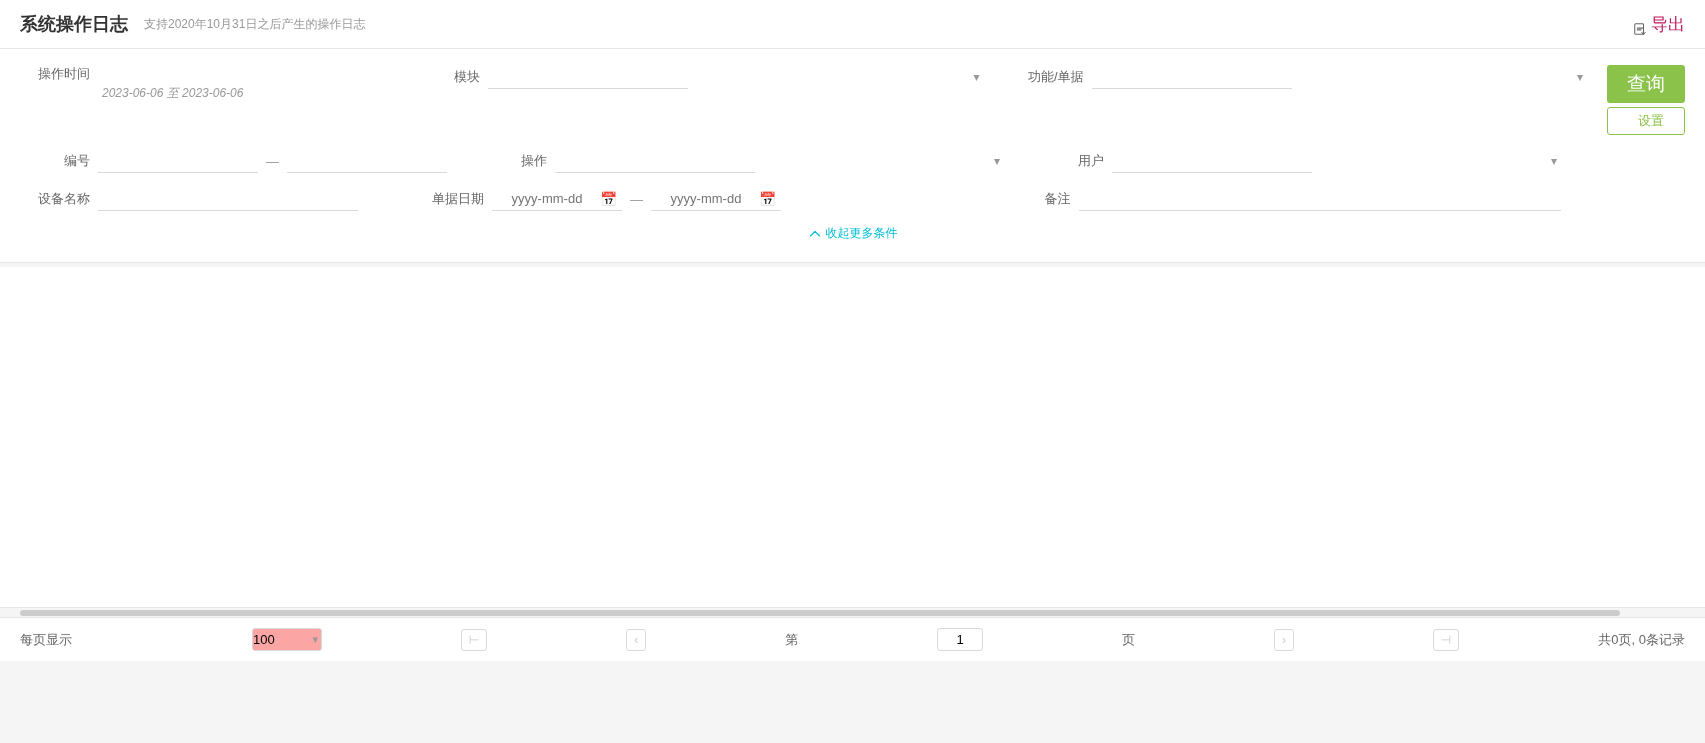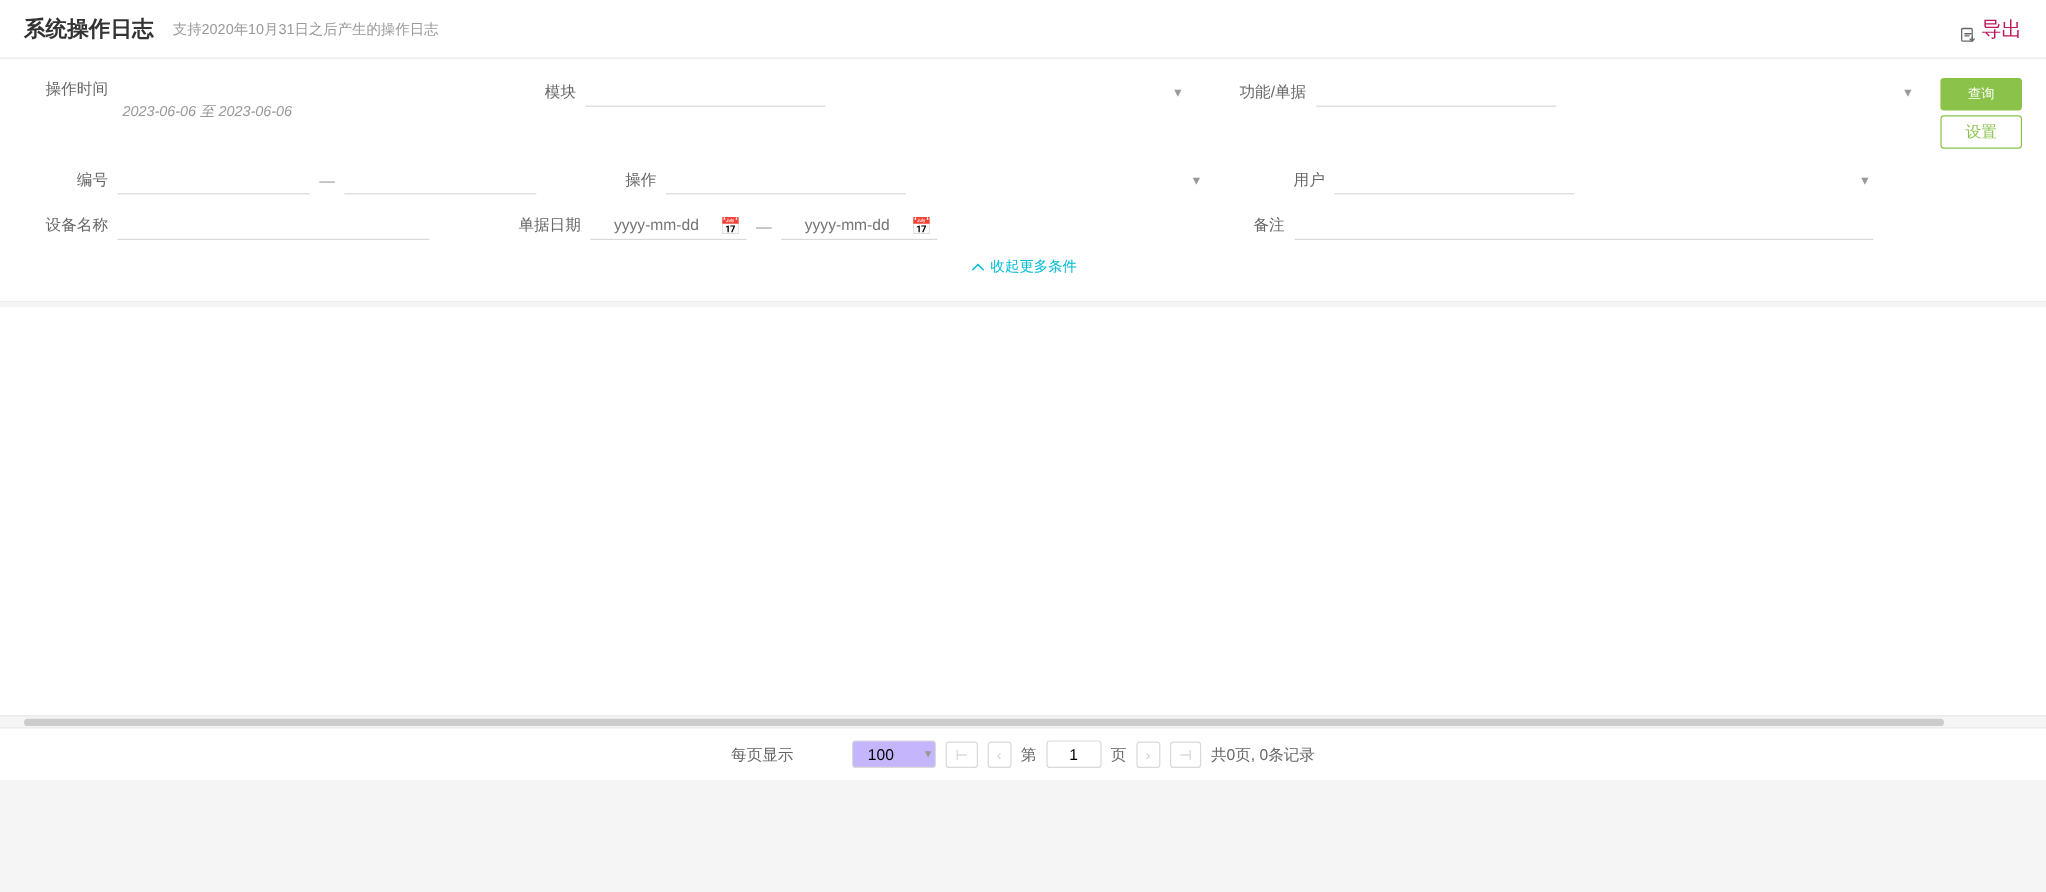--- a/index.html
+++ b/index.html
@@ -131,32 +131,33 @@
       margin-left: auto;
     }
 
     .query-btn {
       background: #8bc34a;
       color: #fff;
       border: none;
       padding: 6px 20px;
       border-radius: 3px;
       cursor: pointer;
-      font-size: 11px;
+      font-size: 19px;
       min-width: 64px;
     }
     .settings-btn {
       background: #fff;
       color: #8bc34a;
       border: 1px solid #8bc34a;
       padding: 4px 20px;
       border-radius: 3px;
       cursor: pointer;
       font-size: 13px;
       min-width: 64px;
+      text-align: right;
     }
 
     .collapse-bar {
       display: flex;
       justify-content: center;
       align-items: center;
       padding: 6px 0 4px;
       cursor: pointer;
       color: #00bcd4;
       font-size: 12px;
@@ -223,34 +224,34 @@
       background: #fff;
     }
 
     
     .pagination-bar {
       background: #fff;
       border-top: 1px solid #e8e8e8;
       padding: 10px 20px;
       display: flex;
       align-items: center;
-      justify-content: center;
+      justify-content: space-between;
       gap: 8px;
     }
     .pagination-label {
       color: #666;
       font-size: 13px;
     }
     .page-size-select {
       border: 1px solid #d9d9d9;
       border-radius: 3px;
-      padding: 3px 20px 3px 12px;
+      padding: 3px 20px 3px 0;
       font-size: 13px;
       appearance: none;
-      background: #c4b5fd;
+      background: #fca5a5;
       cursor: pointer;
       outline: none;
       min-width: 70px;
       margin-left: 41px;
     }
     .page-size-wrap {
       position: relative;
       display: inline-flex;
       align-items: center;
     }

